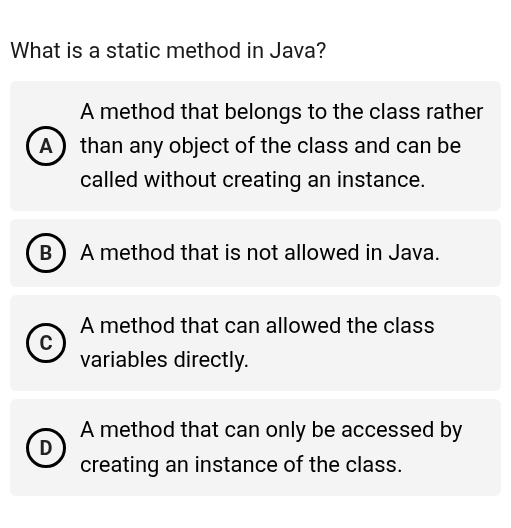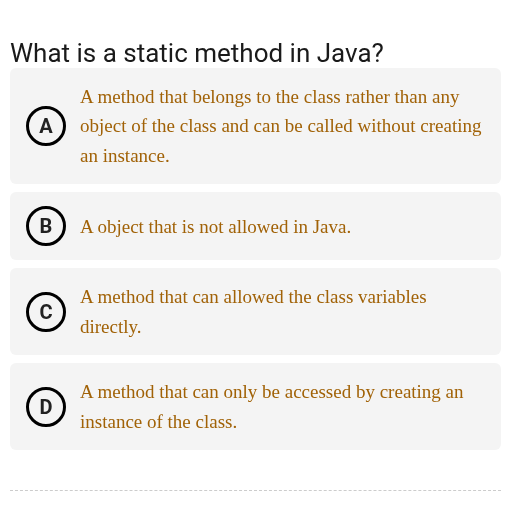--- a/index.html
+++ b/index.html
@@ -4,22 +4,23 @@
   <style>
     * { margin: 0; padding: 0; box-sizing: border-box; }
     body {
       font-family: -apple-system, BlinkMacSystemFont, "Segoe UI", Roboto, "Helvetica Neue", Arial, sans-serif;
       width: 511px;
       padding: 10px;
       background: #fff;
       color: #222;
     }
     .question {
-      font-size: 26px;
+      font-size: 22px;
       font-weight: 400;
+      margin-bottom: 18px;
       margin-top: 28px;
       color: #1a1a1a;
     }
     .options {
       display: flex;
       flex-direction: column;
       gap: 8px;
     }
     .option {
       background: #f4f4f4;
@@ -37,43 +38,42 @@
       border: 3px solid #000;
       border-radius: 50%;
       display: flex;
       align-items: center;
       justify-content: center;
       font-weight: 700;
       font-size: 20px;
       background: transparent;
     }
     .option-text {
-      font-size: 19px;
+      font-size: 22px;
       line-height: 1.55;
-      color: #a16207;
-      font-family: Liberation Serif, serif;
+      color: #000000;
     }
     .footer-line {
       margin-top: 40px;
       border-bottom: 1px dashed #ccc;
     }
   </style>
 </head>
 <body>
 
 <div class="question">What is a static method in Java?</div>
 
 <div class="options">
   <div class="option">
     <div class="letter">A</div>
     <div class="option-text">A method that belongs to the class rather than any object of the class and can be called without creating an instance.</div>
   </div>
   <div class="option">
     <div class="letter">B</div>
-    <div class="option-text">A object that is not allowed in Java.</div>
+    <div class="option-text">A method that is not allowed in Java.</div>
   </div>
   <div class="option">
     <div class="letter">C</div>
     <div class="option-text">A method that can allowed the class variables directly.</div>
   </div>
   <div class="option">
     <div class="letter">D</div>
     <div class="option-text">A method that can only be accessed by creating an instance of the class.</div>
   </div>
 </div>

